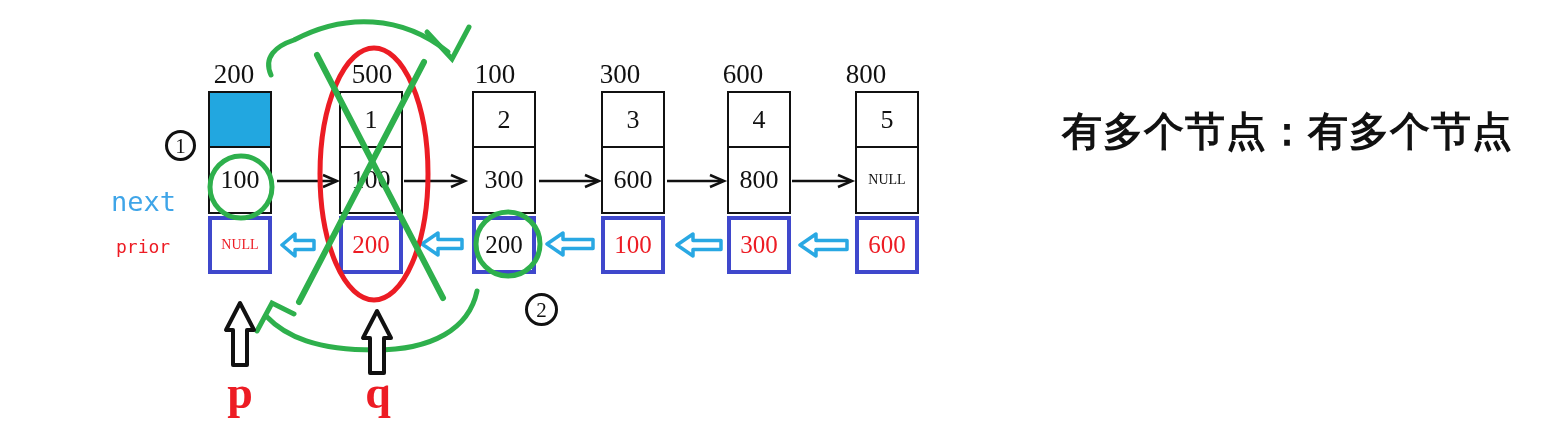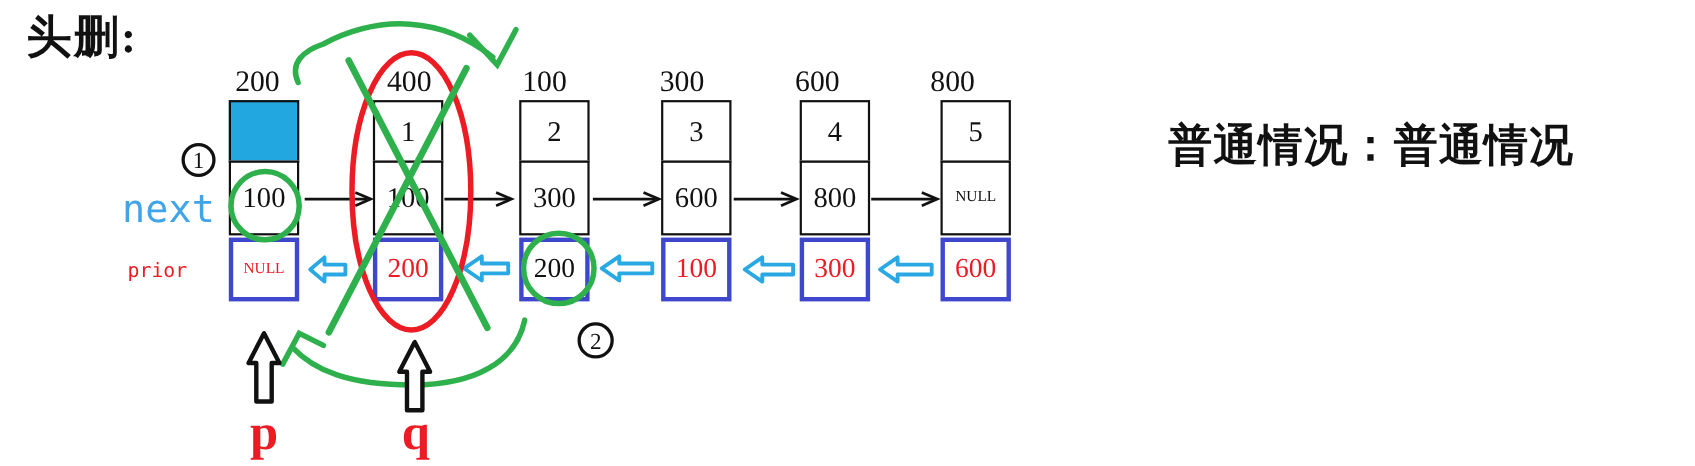--- a/index.html
+++ b/index.html
@@ -13,21 +13,21 @@
   .node { position:absolute; top:59px; width:44px; }
   .addr { width:64px; height:32px; text-align:center; font-size:27px; line-height:30px; color:#111; }
   .cell { width:64px; display:flex; align-items:center; justify-content:center;
           font-size:26px; color:#111; background:#fff; }
   .cell.data  { height:57px; border:2px solid #111; }
   .cell.next  { height:68px; border:2px solid #111; margin-top:-2px; }
   .cell.prior { height:58px; border:4px solid #3F48CC; margin-top:2px; font-size:25px; }
   .cell.small-text { font-size:14px; letter-spacing:0px; }
 
   .mono-label { position:absolute; font-family:"DejaVu Sans Mono", monospace; }
-  .next-label  { left:111px; top:171px; font-size:35px; }
+  .next-label  { left:111px; top:186px; font-size:27px; }
   .prior-label { left:116px; top:236px; font-size:18px; }
 
   .circ-marker { position:absolute; border:3px solid #111; border-radius:50%;
                  text-align:center; font-size:21px; color:#111; background:transparent;
                  font-family:"Liberation Serif", serif; }
   .marker-1 { left:165px; top:130px; width:31px; height:31px; line-height:26px; }
   .marker-2 { left:525px; top:293px; width:33px; height:33px; line-height:28px; }
 
   .pq { position:absolute; font-size:46px; font-weight:bold; width:44px; text-align:center;
         font-family:"Liberation Serif", serif; }
@@ -39,37 +39,36 @@
   .note-black { left:1062px; top:104px; color:#111; }
   .note-green { left:1076px; top:194px; }
 
   svg.overlay { position:absolute; left:0; top:0; pointer-events:none; }
 </style>
 </head>
 <body>
 
 <div class="canvas">
 
-  <div class="title">头删:</div>
 
   <div class="mono-label next-label" style="color: rgb(63, 165, 232);">next</div>
   <div class="mono-label prior-label" style="color: rgb(237, 28, 36);">prior</div>
 
   <div class="circ-marker marker-1">1</div>
   <div class="circ-marker marker-2">2</div>
 
   <div class="node" style="left:208px">
     <div class="addr" style="margin-left:-6px">200</div>
     <div class="cell data" style="background: rgb(34, 167, 224);"></div>
     <div class="cell next">100</div>
     <div class="cell prior small-text" style="color: rgb(237, 28, 36);">NULL</div>
   </div>
 
   <div class="node" style="left:339px">
-    <div class="addr" style="margin-left:1px">400</div>
+    <div class="addr" style="margin-left:1px">500</div>
     <div class="cell data" style="background: rgb(255, 255, 255);">1</div>
     <div class="cell next">100</div>
     <div class="cell prior" style="color: rgb(237, 28, 36);">200</div>
   </div>
 
   <div class="node" style="left:472px">
     <div class="addr" style="margin-left:-9px">100</div>
     <div class="cell data" style="background: rgb(255, 255, 255);">2</div>
     <div class="cell next">300</div>
     <div class="cell prior" style="color: rgb(17, 17, 17);">200</div>
@@ -92,21 +91,21 @@
   <div class="node" style="left:855px">
     <div class="addr" style="margin-left:-21px">800</div>
     <div class="cell data" style="background: rgb(255, 255, 255);">5</div>
     <div class="cell next small-text">NULL</div>
     <div class="cell prior" style="color: rgb(237, 28, 36);">600</div>
   </div>
 
   <div class="pq p-label" style="color: rgb(237, 28, 36);">p</div>
   <div class="pq q-label" style="color: rgb(237, 28, 36);">q</div>
 
-  <div class="note note-black">普通情况：普通情况</div>
+  <div class="note note-black">有多个节点：有多个节点</div>
 
   <svg class="overlay" width="1541" height="424" viewBox="0 0 1541 424">
 
     <g stroke="#111" stroke-width="2.5" fill="none">
       <g>
         <line x1="277" y1="181" x2="334" y2="181"></line>
           <path d="M 323 175 L 337 181 L 323 187"></path>
       </g>
       <g>
         <line x1="404" y1="181" x2="462" y2="181"></line>

